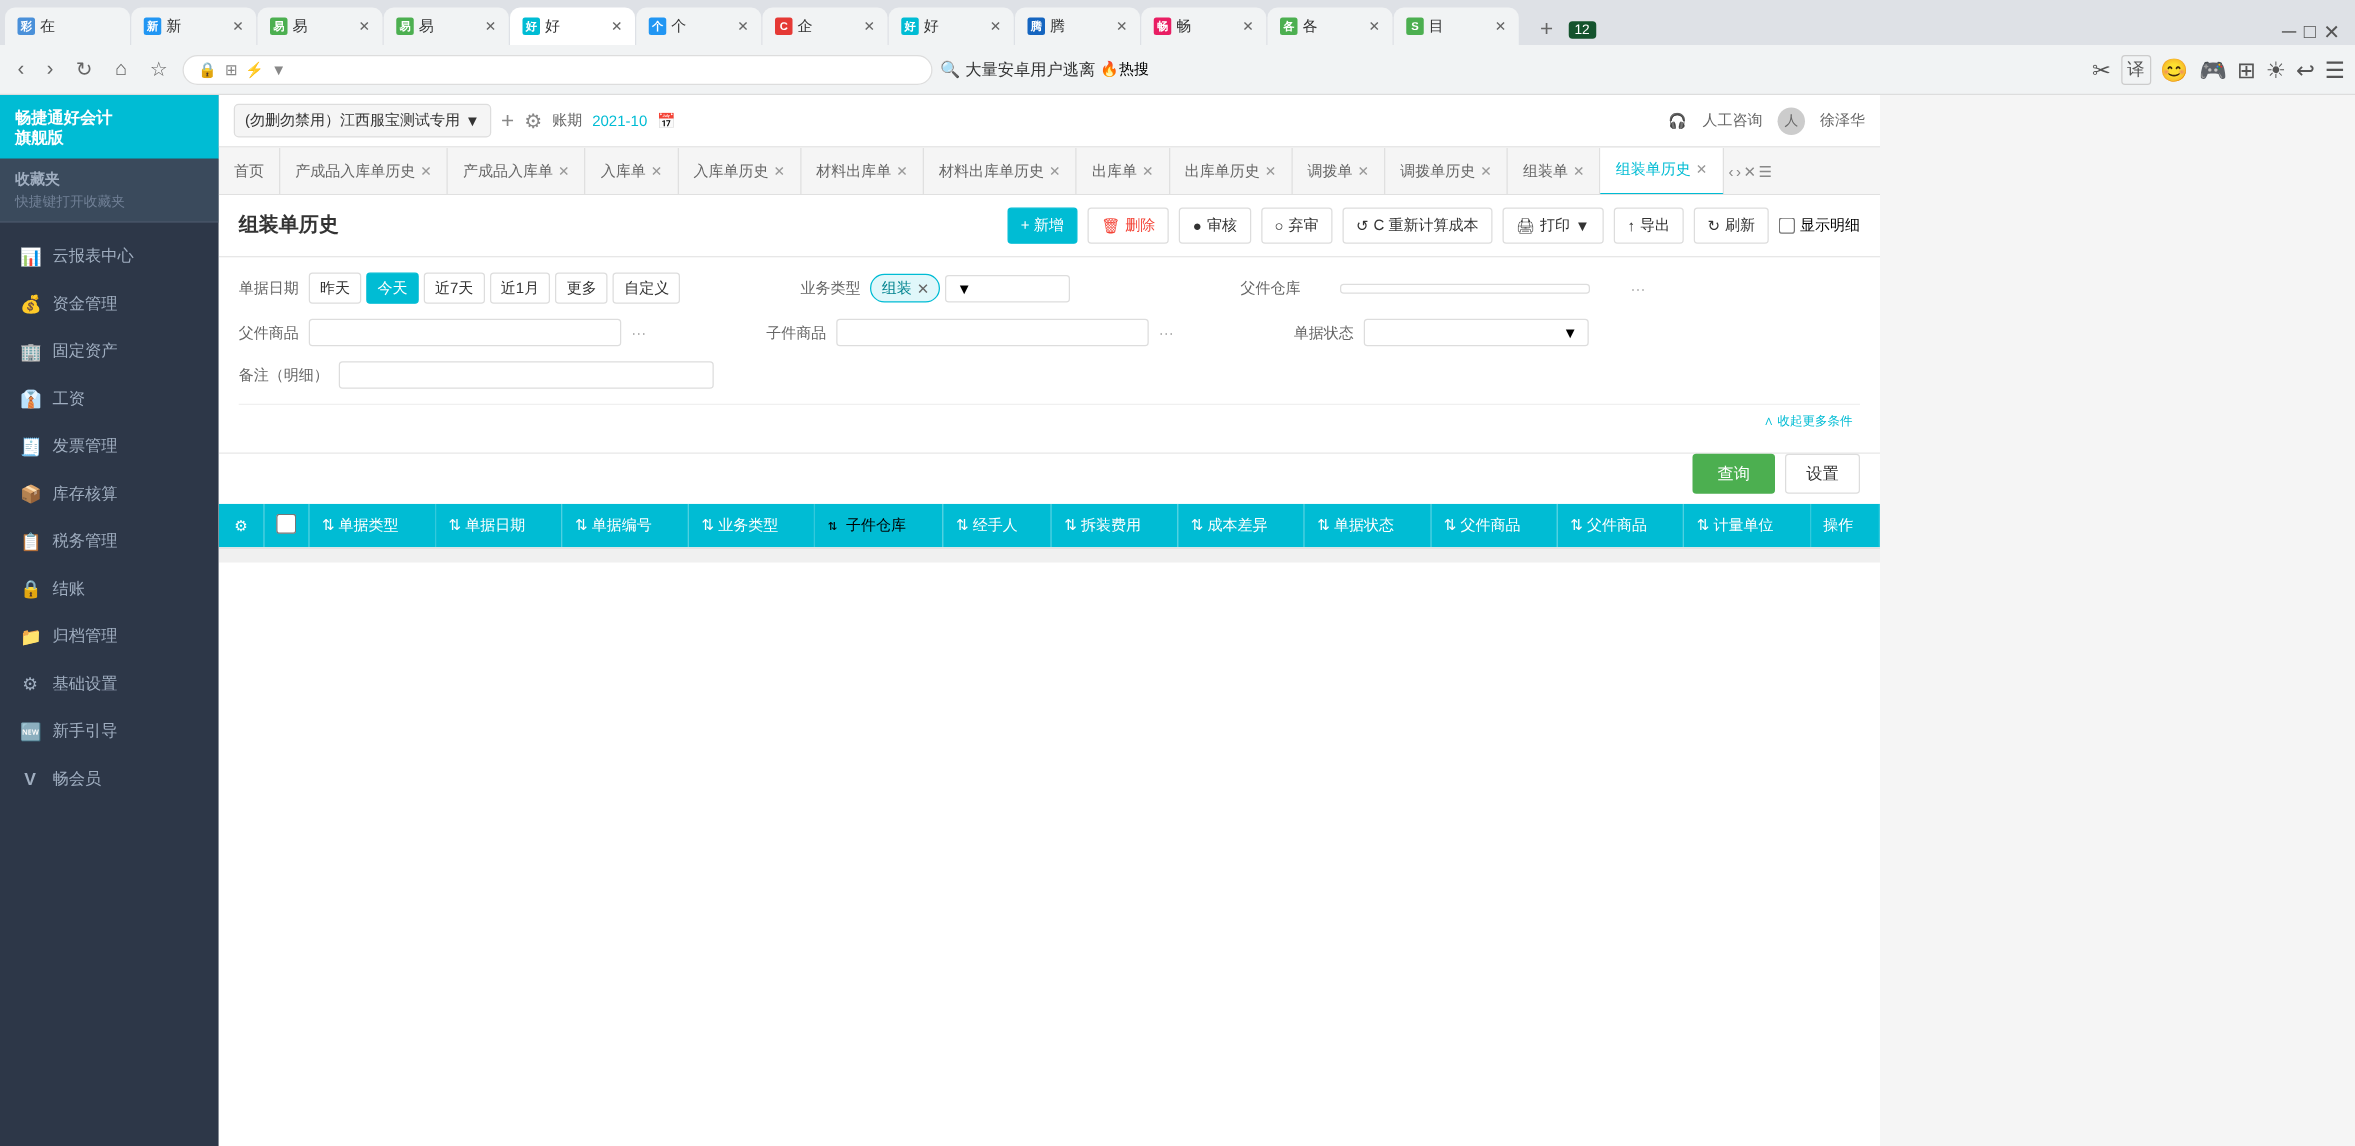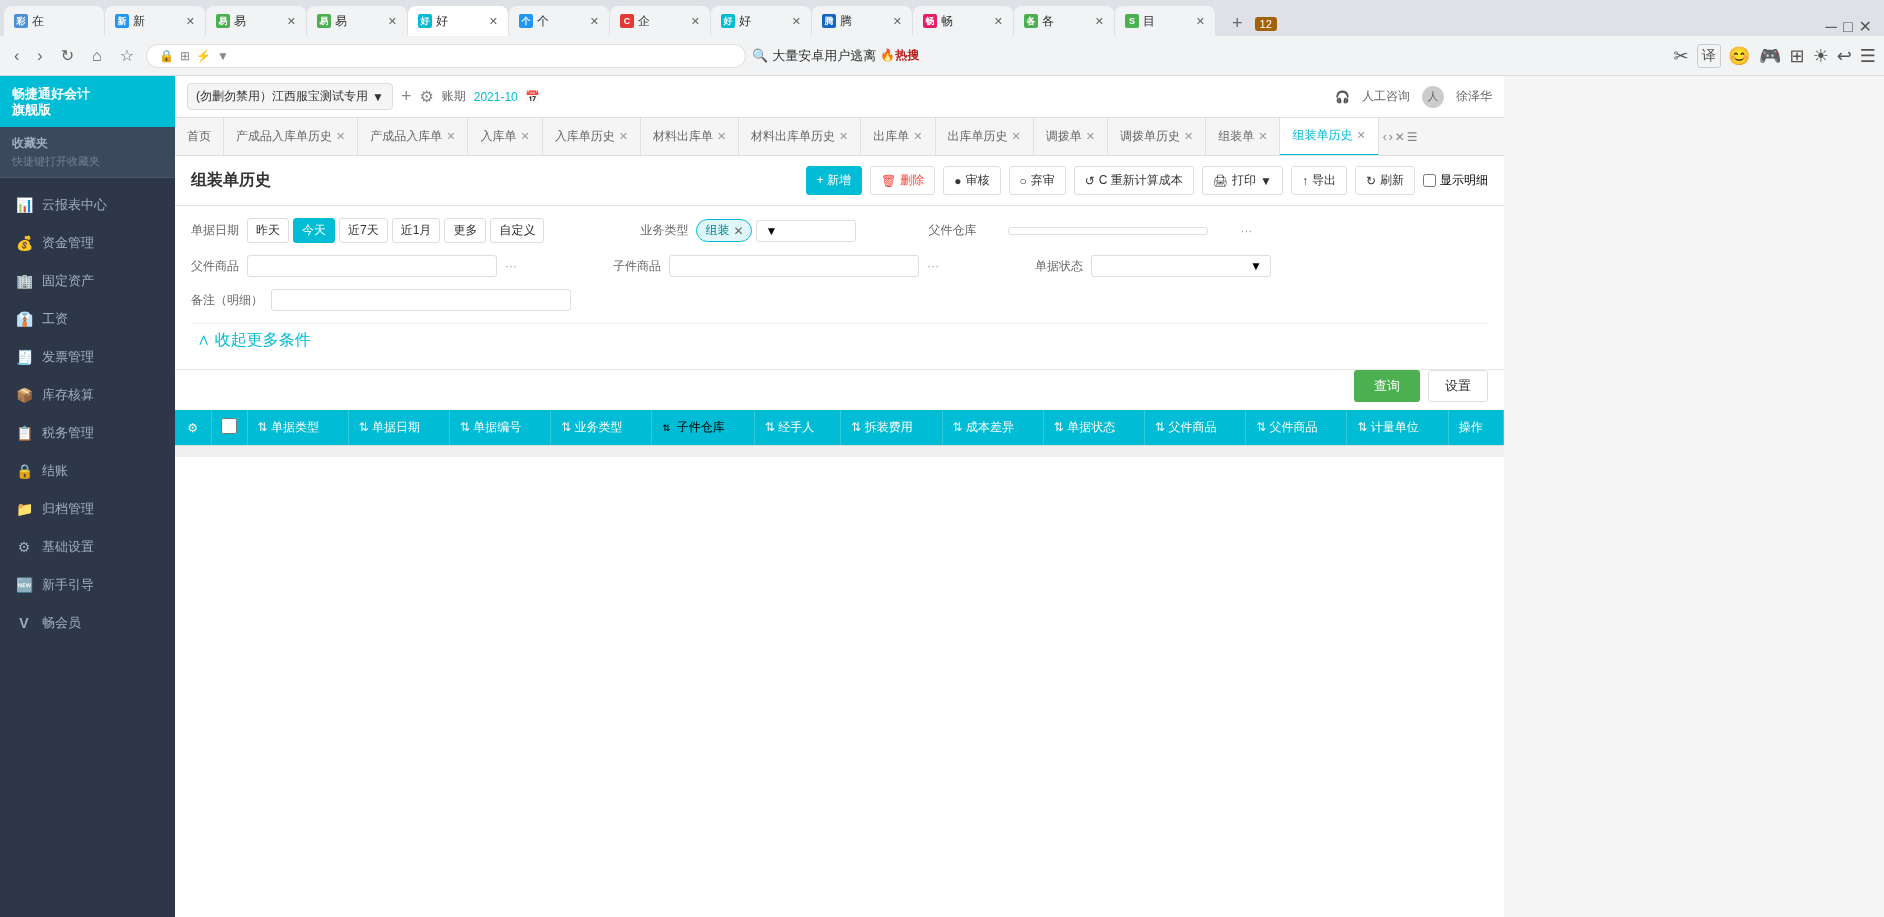--- a/index.html
+++ b/index.html
@@ -12,21 +12,21 @@
     .browser-tab.active { background: #fff; }
     .browser-tab .tab-favicon { width: 14px; height: 14px; border-radius: 2px; flex-shrink: 0; }
     .browser-tab .tab-close { margin-left: auto; color: #666; font-size: 11px; flex-shrink: 0; }
 
     .browser-toolbar { display: flex; align-items: center; height: 40px; background: #f1f3f4; padding: 0 8px; gap: 6px; border-bottom: 1px solid #ddd; }
     .nav-btn { background: none; border: none; color: #666; font-size: 16px; cursor: pointer; padding: 4px 6px; border-radius: 4px; }
     .address-bar { flex: 1; display: flex; align-items: center; background: #fff; border: 1px solid #ddd; border-radius: 20px; padding: 4px 12px; gap: 6px; max-width: 600px; }
     .address-bar .lock-icon { color: #4caf50; font-size: 12px; }
     .address-text { flex: 1; font-size: 13px; color: #333; }
     .search-area { display: flex; align-items: center; gap: 4px; font-size: 13px; color: #333; }
-    .hot-tag { color: #b91c1c; font-weight: bold; font-size: 12px; }
+    .hot-tag { color: #000000; font-weight: normal; font-size: 12px; }
     .toolbar-actions { display: flex; align-items: center; gap: 8px; margin-left: auto; }
     .toolbar-icon { font-size: 18px; cursor: pointer; color: #555; }
 
     
     .app-container { display: flex; width: 1504px; height: calc(917px - 76px); }
 
     
     .sidebar { width: 175px; background: #2d3748; display: flex; flex-direction: column; flex-shrink: 0; }
     .sidebar-header { background: #00bcd4; padding: 10px 12px; display: flex; align-items: center; gap: 8px; }
     .sidebar-logo { color: white; font-size: 13px; font-weight: bold; line-height: 1.2; }
@@ -71,21 +71,21 @@
     .filter-label { font-size: 12px; color: #666; white-space: nowrap; }
     .date-filter { display: flex; align-items: center; gap: 4px; }
     .date-btn { padding: 3px 8px; border: 1px solid #ddd; background: #fff; border-radius: 3px; font-size: 12px; color: #333; cursor: pointer; }
     .date-btn.active { background: #00bcd4; color: white; border-color: #00bcd4; }
     .date-range { font-size: 11px; color: #999; margin-left: 4px; }
     .tag-badge { display: inline-flex; align-items: center; gap: 4px; background: #e0f7fa; border: 1px solid #00bcd4; border-radius: 12px; padding: 2px 8px; font-size: 12px; color: #00838f; text-align: right; }
     .tag-badge .remove { cursor: pointer; color: #666; }
     .filter-dropdown { display: flex; align-items: center; gap: 4px; border: 1px solid #ddd; border-radius: 3px; padding: 3px 8px; min-width: 100px; cursor: pointer; background: #fff; }
     .filter-field { display: flex; align-items: center; gap: 8px; }
 
-    .collapse-bar { text-align: left; padding: 6px; color: #00bcd4; cursor: pointer; font-size: 16px; border-top: 1px solid #f0f0f0; }
+    .collapse-bar { text-align: right; padding: 6px; color: #00bcd4; cursor: pointer; font-size: 10px; border-top: 1px solid #f0f0f0; }
 
     
     .data-table-container { overflow-x: auto; }
     .data-table { width: 100%; border-collapse: collapse; min-width: 1200px; }
     .data-table th { background: #00bcd4; color: white; padding: 8px 10px; font-size: 12px; font-weight: normal; text-align: left; white-space: nowrap; border-right: 1px solid rgba(255,255,255,0.2); cursor: pointer; }
     .data-table th:first-child { width: 36px; text-align: center; }
     .table-settings-col { background: #00bcd4; color: white; padding: 8px; text-align: center; cursor: pointer; width: 32px; }
     .op-col { background: #00bcd4; color: white; padding: 8px 10px; text-align: center; white-space: nowrap; }
     .th-checkbox { width: 16px; height: 16px; }
 
@@ -151,21 +151,21 @@
       <span style="font-size:12px;">各</span>
       <span class="tab-close">✕</span>
     </div>
     <div class="browser-tab">
       <div class="tab-favicon" style="background:#4caf50; display:flex; align-items:center; justify-content:center; color:white; font-size:9px; font-weight:bold;">S</div>
       <span style="font-size:12px;">目</span>
       <span class="tab-close">✕</span>
     </div>
     <div style="display:flex;align-items:center;padding:0 8px;gap:4px;">
       <button class="nav-btn" style="font-size:18px;padding:2px 8px;">+</button>
-      <span style="background:#a16207;color:white;border-radius:3px;padding:1px 5px;font-size:11px;">12</span>
+      <span style="background:#14532d;color:white;border-radius:3px;padding:1px 5px;font-size:11px;">12</span>
     </div>
     <div style="margin-left:auto;display:flex;align-items:center;gap:6px;padding-right:8px;">
       <span style="cursor:pointer;font-size:16px;color:#555;">─</span>
       <span style="cursor:pointer;font-size:16px;color:#555;">□</span>
       <span style="cursor:pointer;font-size:16px;color:#555;">✕</span>
     </div>
   </div>
 
   <div class="browser-toolbar">
     <button class="nav-btn">‹</button>
@@ -408,21 +408,21 @@
               <span class="tag-badge">
                 <span>组装</span>
                 <span class="remove">✕</span>
               </span>
               <div class="filter-dropdown">
                 <span>▼</span>
               </div>
             </div>
           </div>
 
-          <div class="filter-field" style="margin-left: 56px; gap: 32px;">
+          <div class="filter-field" style="margin-left: 120px; gap: 32px;">
             <span class="filter-label">父件仓库</span>
             <div style="display:flex;align-items:center;gap:4px;border:1px solid #ddd;border-radius:3px;padding:3px 80px 3px 8px;min-width:200px;background:#fff;">
               <span style="flex:1;"></span>
             </div>
             <span style="color:#999;cursor:pointer;">···</span>
           </div>
         </div>
 
 
         <div class="filter-row">

